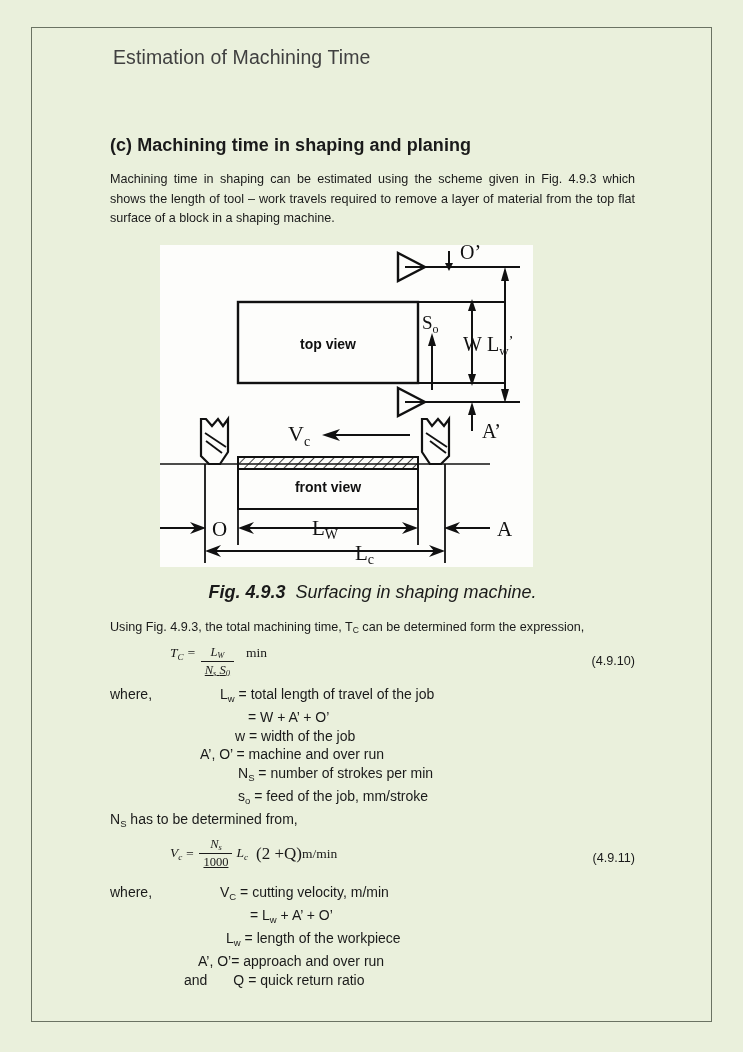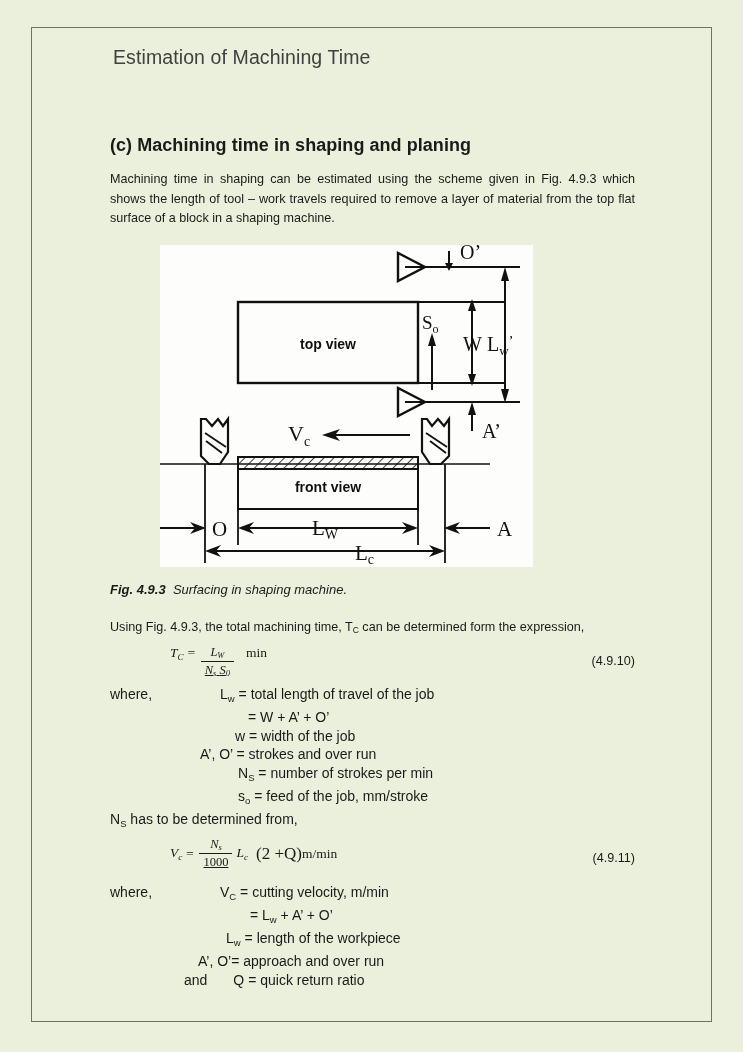--- a/index.html
+++ b/index.html
@@ -59,21 +59,22 @@
     width: 373px;
     height: 322px;
     background: #fdfdfb;
   }
   .figure-img svg { display: block; }
   .fig-caption {
     position: absolute;
     left: 110px;
     top: 582px;
     width: 525px;
-    font-size: 13px;
+    text-align: center;
+    font-size: 18px;
     font-style: italic;
   }
   .fig-caption b { font-style: italic; }
   
   .content2 {
     position: absolute;
     left: 110px;
     top: 618px;
     width: 525px;
   }
@@ -254,21 +255,21 @@
       </span>
       <span class="upr" style="margin-left:10px">min</span>
     </div>
     <div class="eq-num">(4.9.10)</div>
   </div>
 
   <div class="deflist">
     <div class="row"><span class="where-col">where,</span><span style="display:inline-block;width:42px"></span><span>L<sub>w</sub> = total length of travel of the job</span></div>
     <div class="row"><span class="where-col"></span><span style="display:inline-block;width:70px"></span><span>= W + A’ + O’</span></div>
     <div class="row"><span class="where-col"></span><span style="display:inline-block;width:57px"></span><span>w = width of the job</span></div>
-    <div class="row"><span class="where-col"></span><span style="display:inline-block;width:22px"></span><span>A’, O’ = strokes and over run</span></div>
+    <div class="row"><span class="where-col"></span><span style="display:inline-block;width:22px"></span><span>A’, O’ = machine and over run</span></div>
     <div class="row"><span class="where-col"></span><span style="display:inline-block;width:60px"></span><span>N<sub>S</sub> = number of strokes per min</span></div>
     <div class="row"><span class="where-col"></span><span style="display:inline-block;width:60px"></span><span>s<sub>o</sub> = feed of the job, mm/stroke</span></div>
     <div class="row">N<sub>S</sub> has to be determined from,</div>
   </div>
 
   <div class="eqline" style="height:46px;margin-top:4px">
     <div class="eq2">
       <span><span>V</span><sub>c</sub></span>
       <span style="margin:0 3px">=</span>
       <span class="frac">

